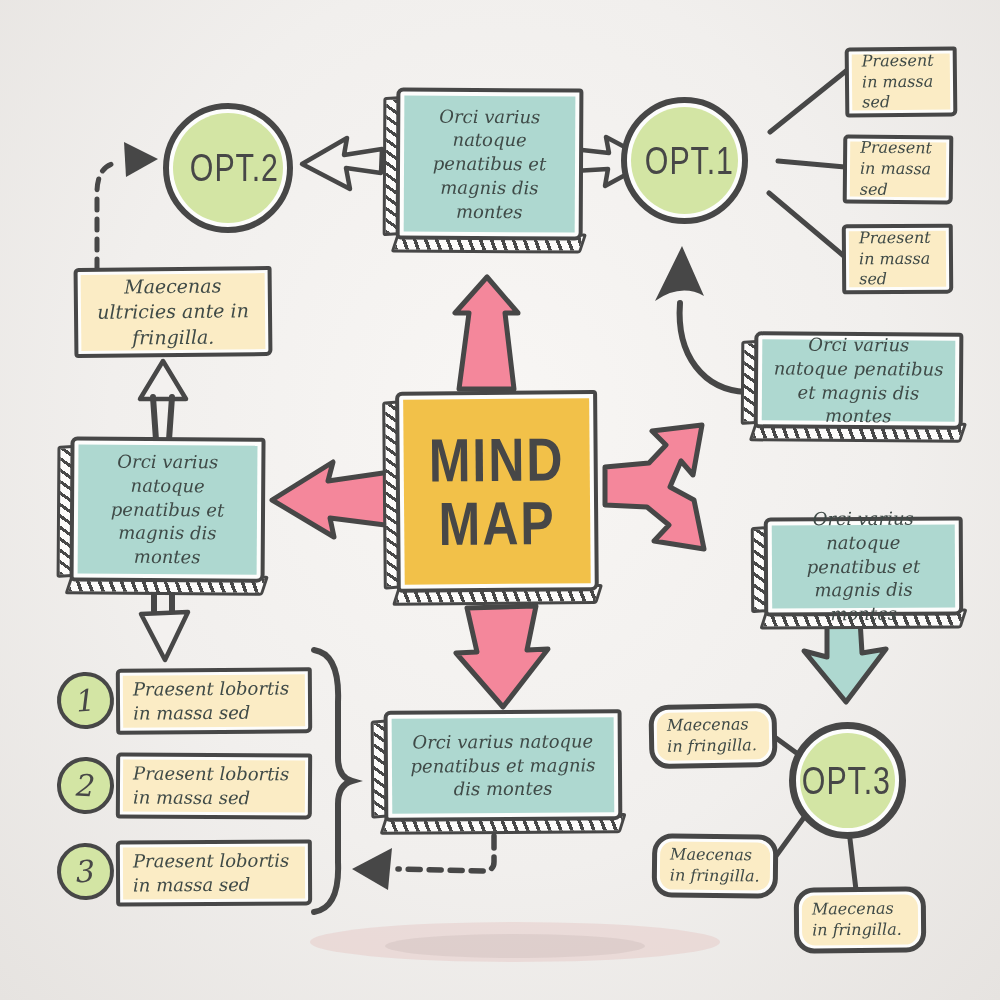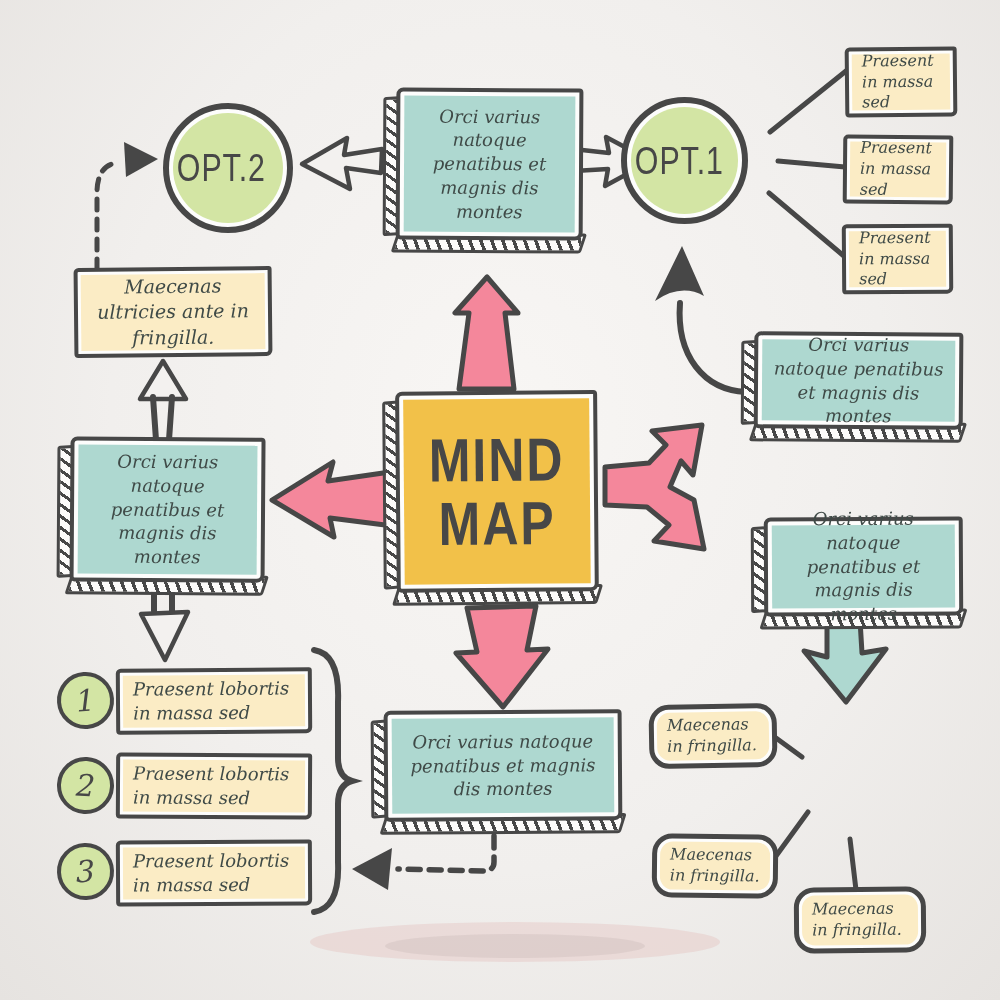--- a/index.html
+++ b/index.html
@@ -44,21 +44,21 @@
     background:#fdfdfc;padding:3px;box-sizing:border-box;display:flex;}
   .note .nfill{flex:1;background:var(--yellow);display:flex;align-items:center;
     padding:2px 10px;}
   .note.centered .nfill{justify-content:center;text-align:center;}
   .note.round{border-radius:20px;border-width:5px;}
   .note.round .nfill{border-radius:13px;}
   
   .opt{position:absolute;z-index:2;border:6px solid var(--ink);border-radius:50%;
     background:#fdfdfc;padding:4px;box-sizing:border-box;}
   .opt .gfill{width:100%;height:100%;border-radius:50%;background:var(--green);
-    display:flex;align-items:center;justify-content:flex-start;}
+    display:flex;align-items:center;justify-content:flex-end;}
   
   .numc{position:absolute;z-index:2;width:57px;height:57px;border:4px solid var(--ink);
     border-radius:50%;background:var(--green);display:flex;align-items:center;
     justify-content:center;box-sizing:border-box;font-style:italic;font-size:30px;
     color:#474747;}
 </style>
 </head>
 <body>
 
 <div class="canvas">
@@ -210,20 +210,25 @@
   <div class="b3d teal" style="left:751px;top:517px;width:212px;height:112px;transform:rotate(-.3deg)">
     <div class="hatchL"></div>
     <div class="hatchB"></div>
     <div class="panel">
       <div class="fillbox">
           <span class="hw">Orci varius natoque penatibus et magnis dis montes</span>
         </div>
     </div>
   </div>
 
+  <div class="opt" style="left:789px;top:722px;width:117px;height:117px;border-width:7px">
+    <div class="gfill">
+        <span class="optlabel">OPT.3</span>
+      </div>
+  </div>
 
   <div class="note round" style="left:649px;top:704px;width:128px;height:64px;transform:rotate(-1deg)">
     <div class="nfill">
         <span class="hw sm">Maecenas in fringilla.</span>
       </div>
   </div>
   <div class="note round" style="left:652px;top:834px;width:126px;height:64px;transform:rotate(.6deg)">
     <div class="nfill">
         <span class="hw sm">Maecenas in fringilla.</span>
       </div>

